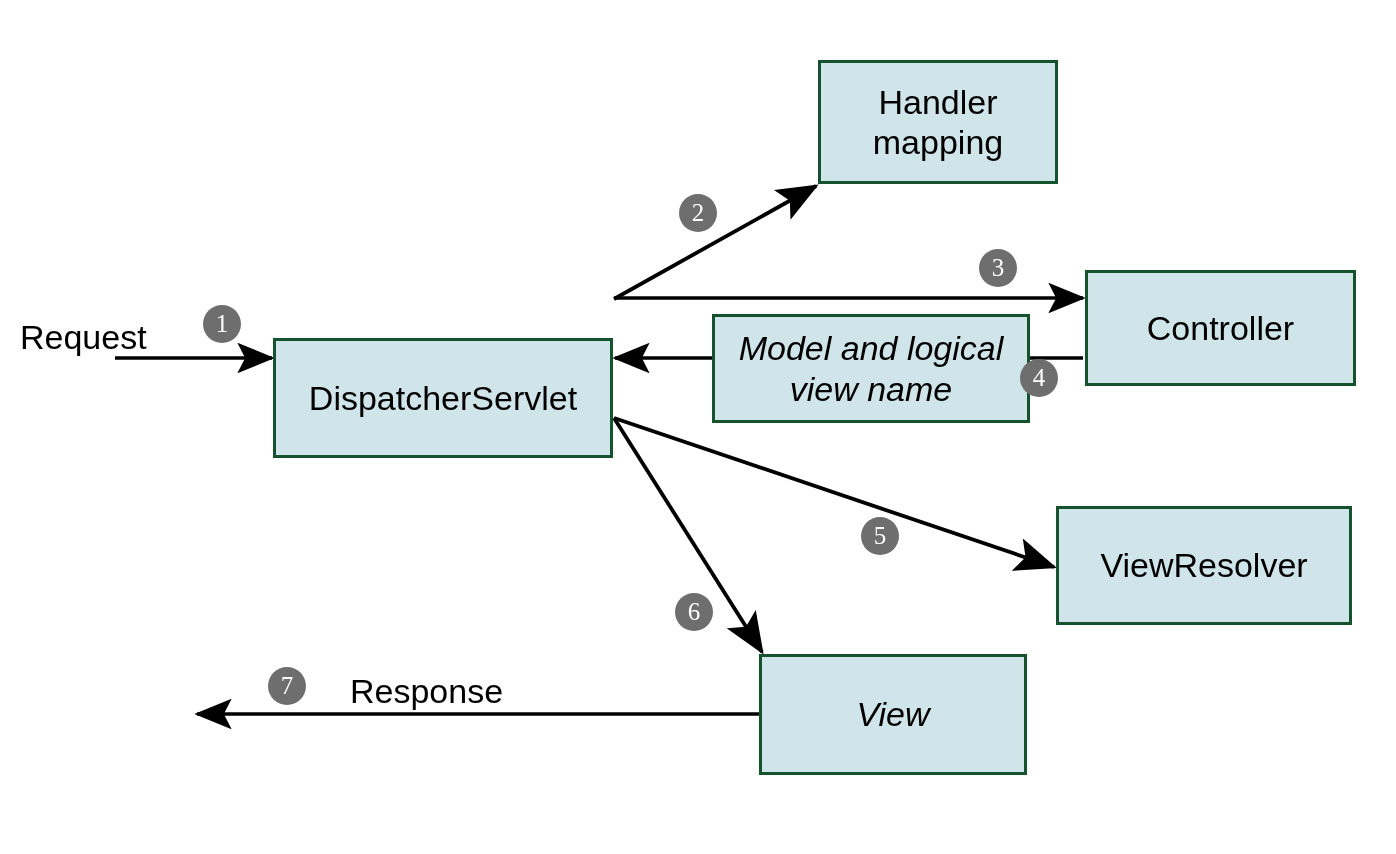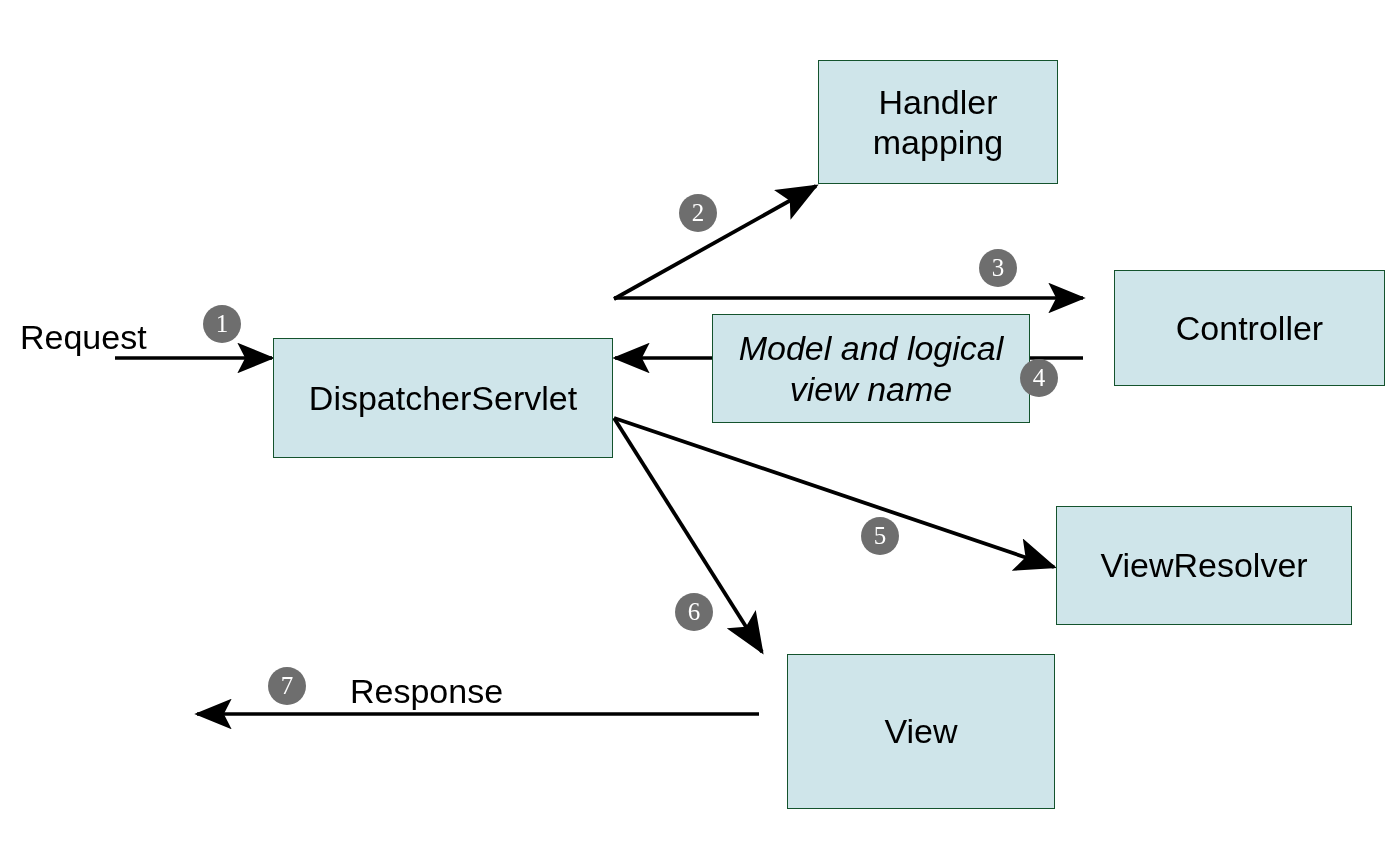--- a/index.html
+++ b/index.html
@@ -21,21 +21,21 @@
     position: absolute;
     left: 0;
     top: 0;
     width: 1396px;
     height: 854px;
   }
   .node {
     position: absolute;
     box-sizing: border-box;
     background: #cfe5ea;
-    border: 1px solid #14532d;
+    border: 3px solid #14532d;
     display: flex;
     align-items: center;
     justify-content: center;
     text-align: center;
     color: #000000;
     font-size: 34px;
     line-height: 1.18;
     font-family: "Liberation Sans", sans-serif;
     z-index: 3;
   }
@@ -102,29 +102,29 @@
 
   <div class="node" style="left:273px; top:298px; width:340px; height:120px;margin-top:40px;">
     <span class="node-label">DispatcherServlet</span>
   </div>
 
   <div class="node" style="left:712px; top:314px; width:318px; height:109px;font-style:italic;">
     <span class="node-label">Model and logical
 view name</span>
   </div>
 
-  <div class="node" style="left:1085px; top:270px; width:271px; height:116px;margin-left:29px;">
+  <div class="node" style="left:1085px; top:270px; width:271px; height:116px;">
     <span class="node-label">Controller</span>
   </div>
 
   <div class="node" style="left:1056px; top:506px; width:296px; height:119px;">
     <span class="node-label">ViewResolver</span>
   </div>
 
-  <div class="node" style="left:787px; top:654px; width:268px; height:155px;">
+  <div class="node" style="left:759px; top:654px; width:268px; height:121px;font-style:italic;">
     <span class="node-label">View</span>
   </div>
 
   <div class="free-label" style="left:20px; top:318px;text-align:center;">Request</div>
   <div class="free-label" style="left:327px; top:672px;margin-left:23px;">Response</div>
 
   <div class="badge" style="left:203px; top:305px;">1</div>
   <div class="badge" style="left:679px; top:194px;">2</div>
   <div class="badge" style="left:979px; top:249px;">3</div>
   <div class="badge" style="left:1020px; top:359px;">4</div>

